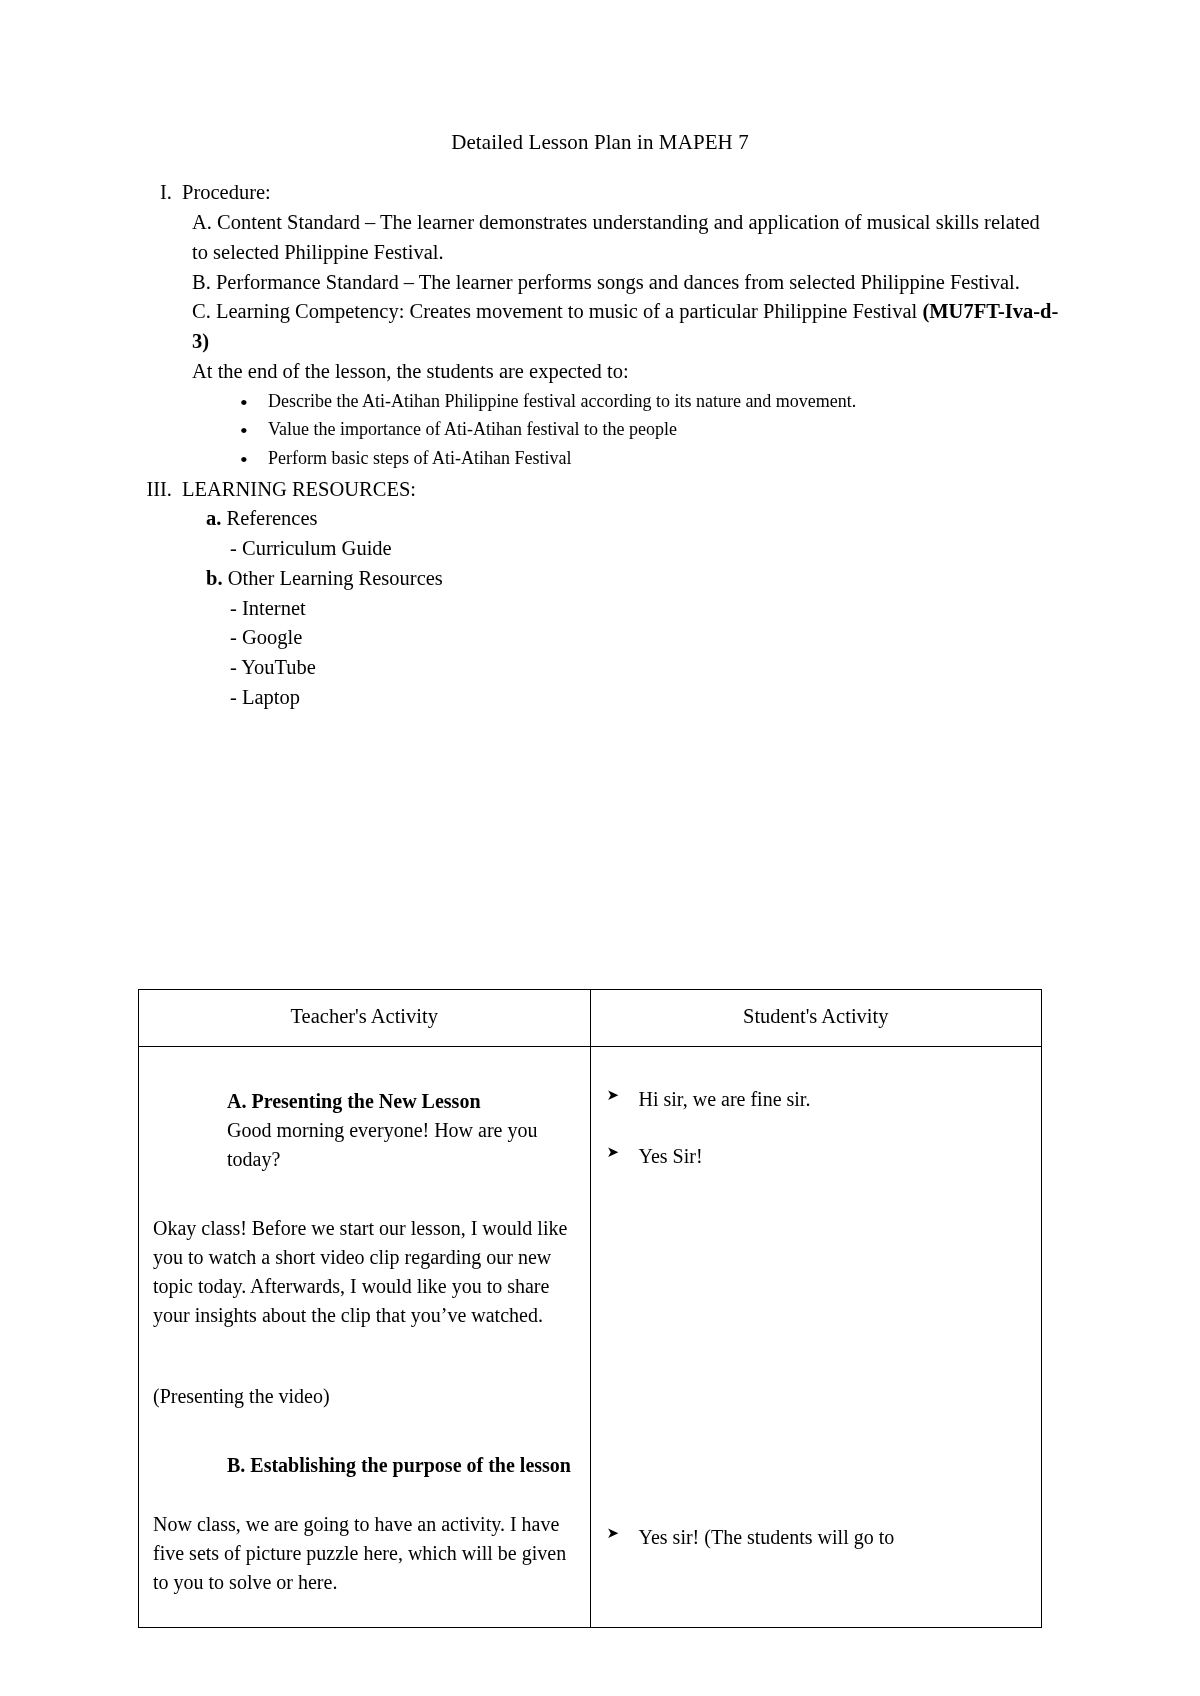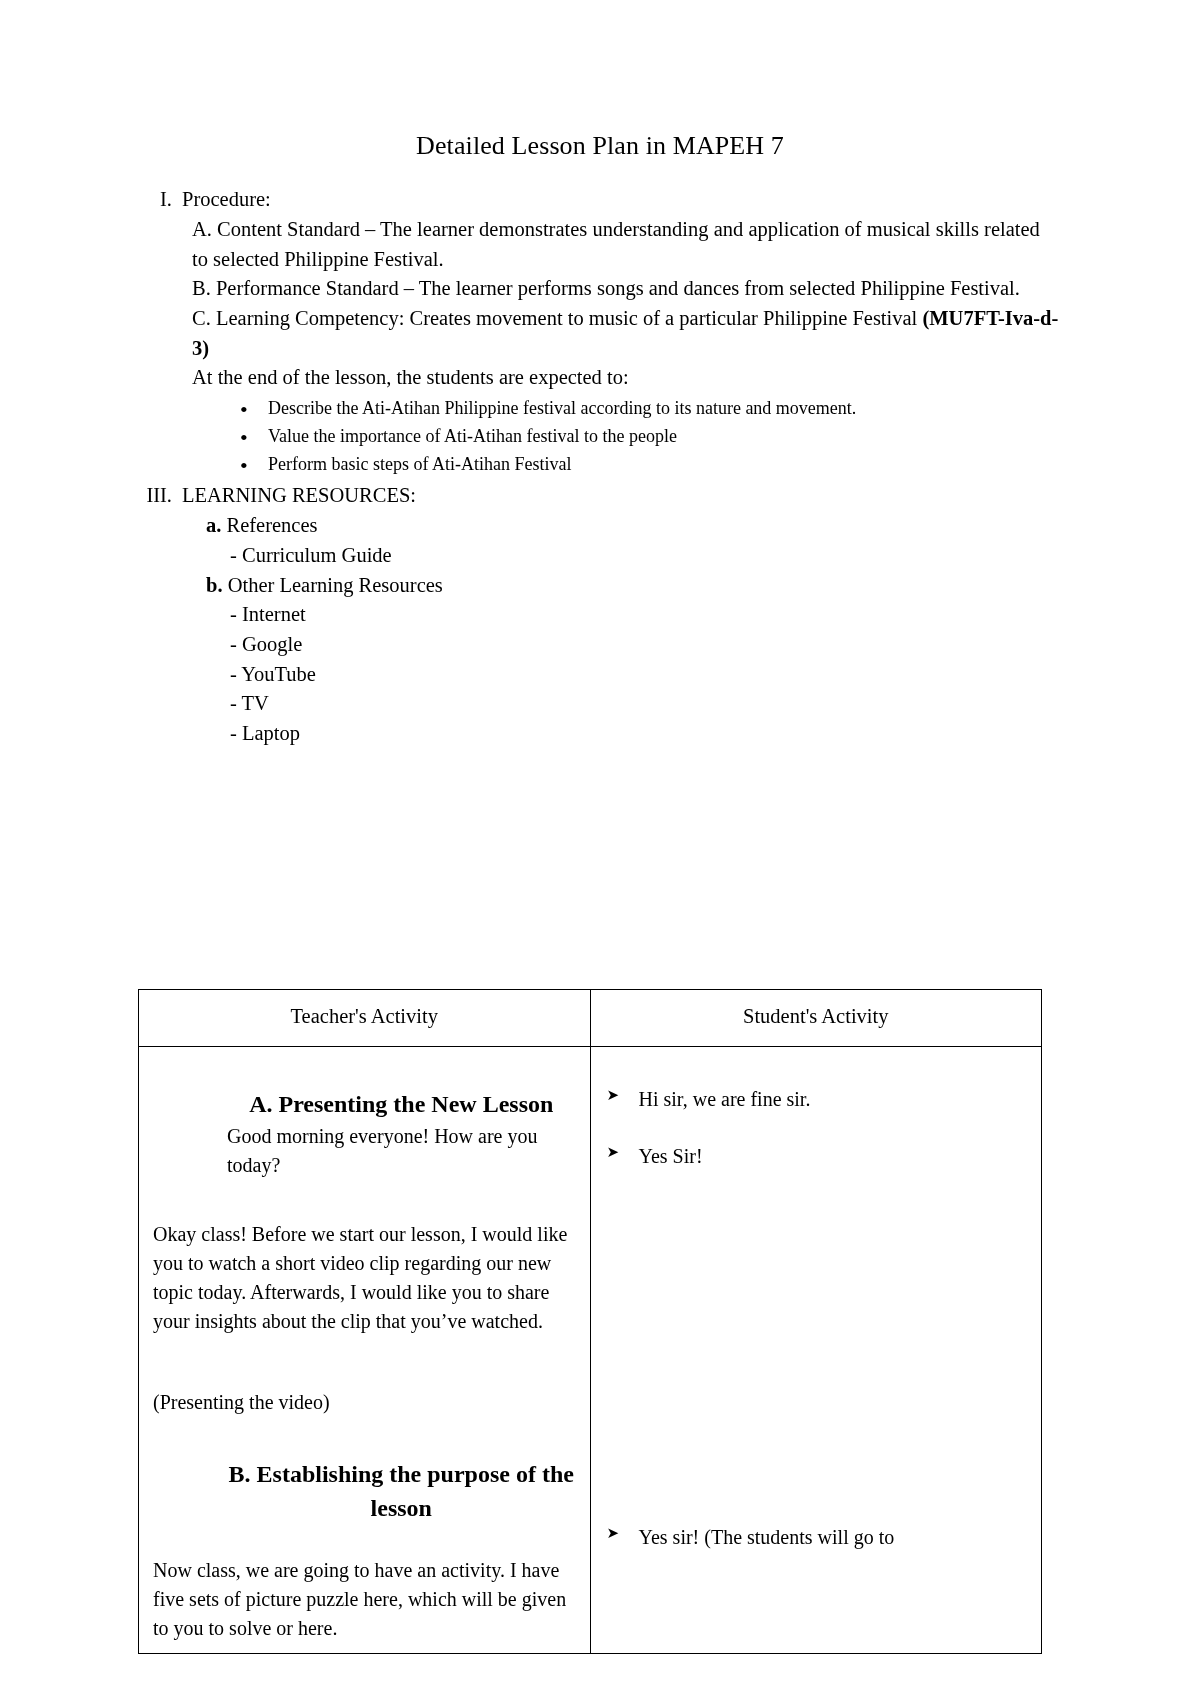--- a/index.html
+++ b/index.html
@@ -23,21 +23,21 @@
     box-sizing: border-box;
   }
   .content {
     position: absolute;
     left: 140px;
     top: 128px;
     width: 920px;
   }
   .doc-title {
     text-align: center;
-    font-size: 26px;
+    font-size: 21px;
     line-height: 1.35;
     margin-bottom: 22px;
     letter-spacing: 0.1px;
   }
   .outline-item {
     display: flex;
     align-items: flex-start;
     font-size: 20.5px;
     line-height: 1.45;
   }
@@ -121,22 +121,21 @@
   }
   table.proc td {
     padding: 10px 14px 10px 14px;
   }
   td.teacher-col { width: 574px; height: 560px; }
   td.student-col { width: 350px; }
 
   .centered { text-align: left; }
   .head-line {
     font-weight: bold;
-    font-size: 24px;
-    text-align: center;
+    font-size: 20px;
   }
   .indent-head { padding-left: 74px; }
   .indent-sub { padding-left: 74px; }
   .para { margin: 0; }
   .gap-1 { height: 30px; }
   .gap-2 { height: 40px; }
   .gap-3 { height: 52px; }
 
   ul.arrow {
     margin: 0;
@@ -196,21 +195,20 @@
       <div class="outline-body">LEARNING RESOURCES:</div>
     </div>
 
     <div class="sub-a"><span class="bold">a.</span><span> References</span></div>
     <div class="sub-dash">- Curriculum Guide</div>
 
     <div class="sub-a"><span class="bold">b.</span><span> Other Learning Resources</span></div>
     <div class="sub-dash">- Internet</div>
     <div class="sub-dash">- Google</div>
     <div class="sub-dash">- YouTube</div>
-    <div class="sub-dash">- TV</div>
     <div class="sub-dash">- Laptop</div>
 
 
   </div>
 
   <table class="proc">
     <thead>
       <tr>
         <th>Teacher's Activity</th>
         <th>Student's Activity</th>

